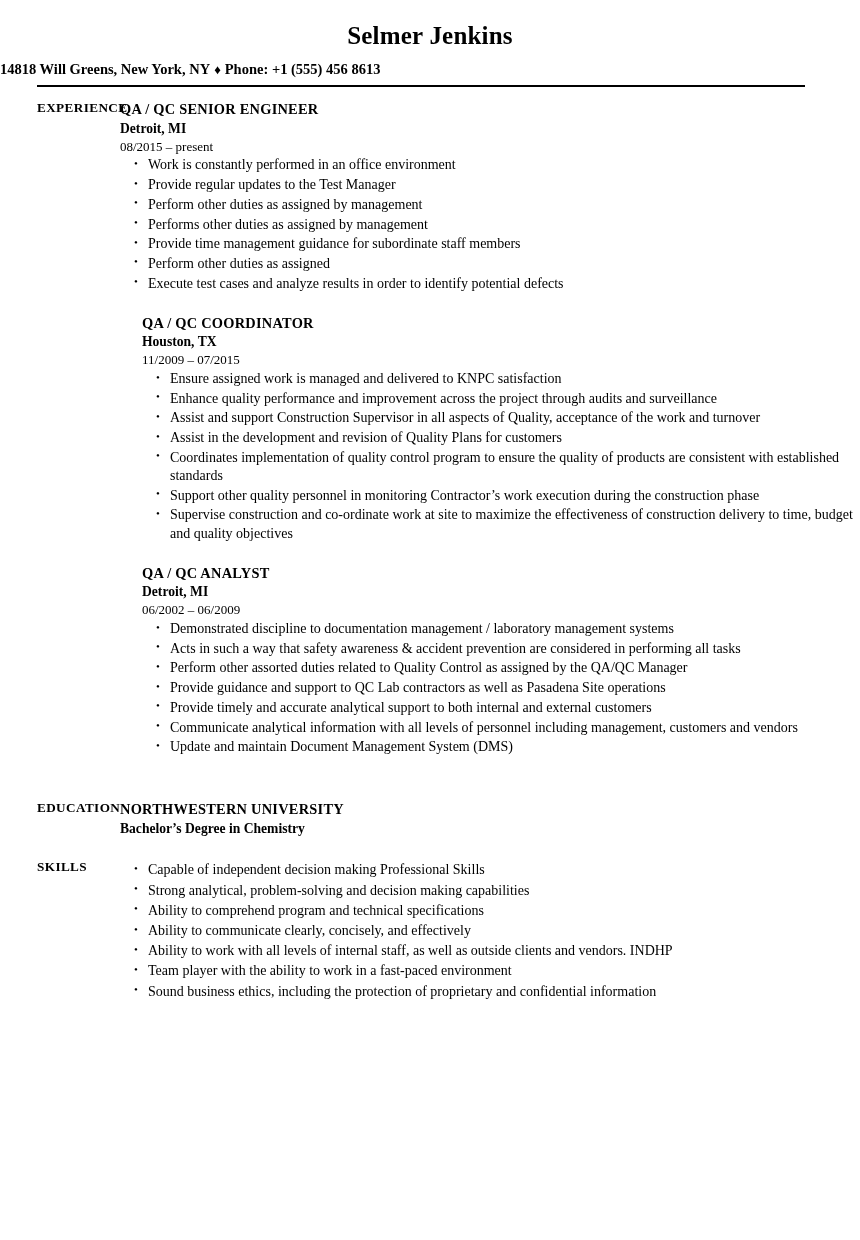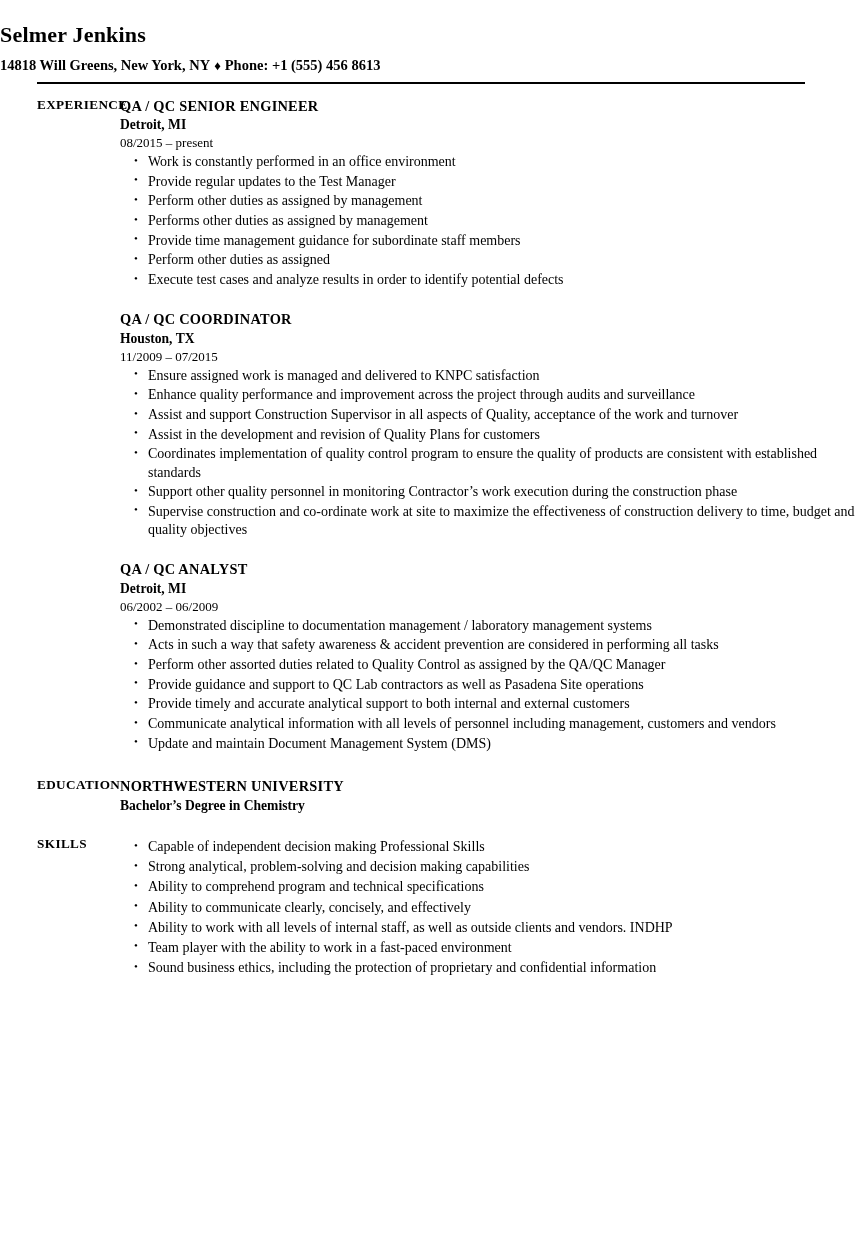--- a/index.html
+++ b/index.html
@@ -22,21 +22,22 @@
     box-sizing: border-box;
     padding: 0;
     overflow: hidden;
   }
 
   
   .header {
     padding-top: 22px;
   }
   .candidate-name {
-    font-size: 22px;
+    text-align: center;
+    font-size: 25px;
     font-weight: bold;
     letter-spacing: 0.2px;
     line-height: 1.15;
     margin: 0;
   }
   .contact-line {
     text-align: left;
     font-size: 14.5px;
     font-weight: bold;
     margin: 10px 0 0 0;
@@ -79,20 +80,21 @@
     padding-right: 3px;
     box-sizing: border-box;
   }
 
   
   .job {
     margin-bottom: 0;
   }
   .job + .job {
     margin-top: 21px;
+    margin-left: 22px;
   }
   .job-title {
     font-size: 14.4px;
     font-weight: bold;
     letter-spacing: 0.25px;
     line-height: 1.3;
   }
   .job-location {
     font-size: 13.6px;
     font-weight: bold;
@@ -121,21 +123,21 @@
     content: "\2022";
     position: absolute;
     left: 14px;
     top: -0.5px;
     font-size: 11px;
     line-height: inherit;
   }
 
   
   .section-education {
-    margin-top: 24px;
+    margin-top: 44px;
   }
   .edu-school {
     font-size: 14.4px;
     font-weight: bold;
     letter-spacing: 0.25px;
     line-height: 1.3;
   }
   .edu-degree {
     font-size: 13.6px;
     font-weight: bold;

